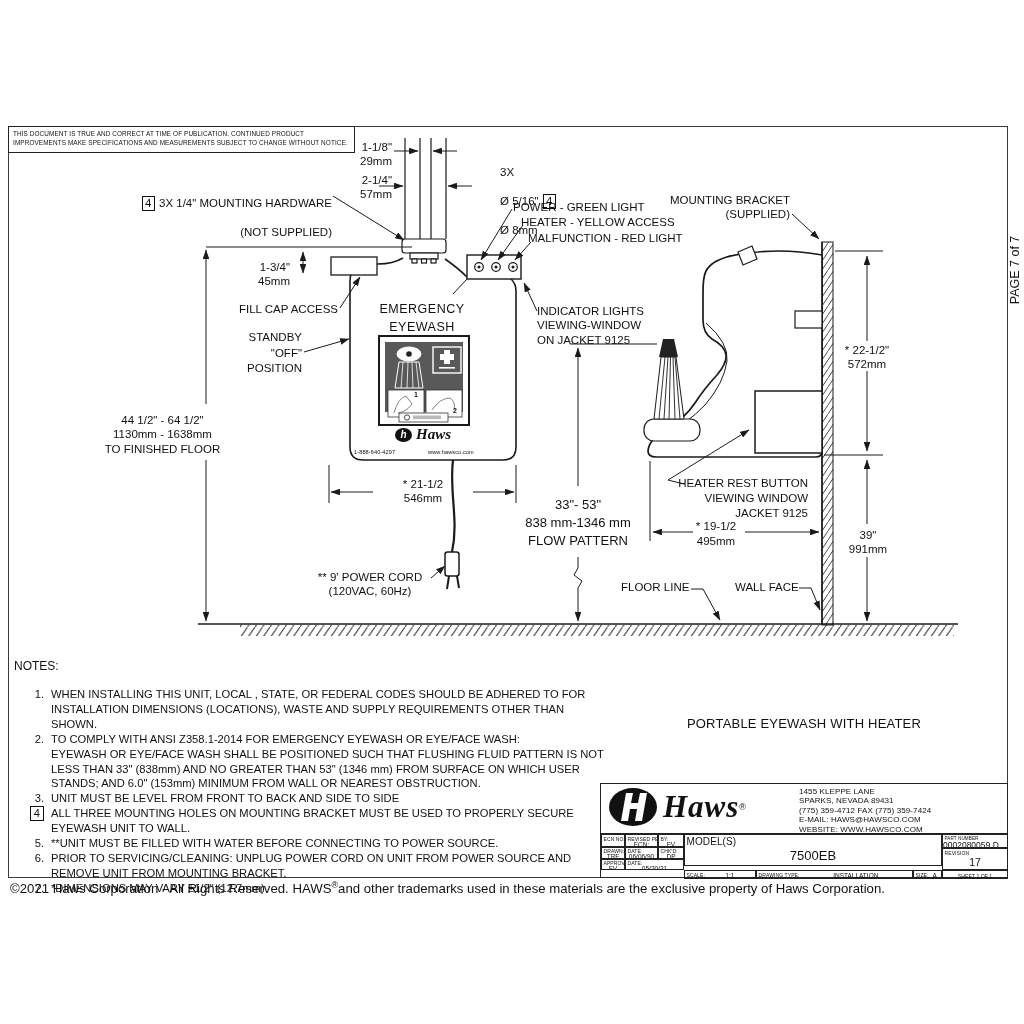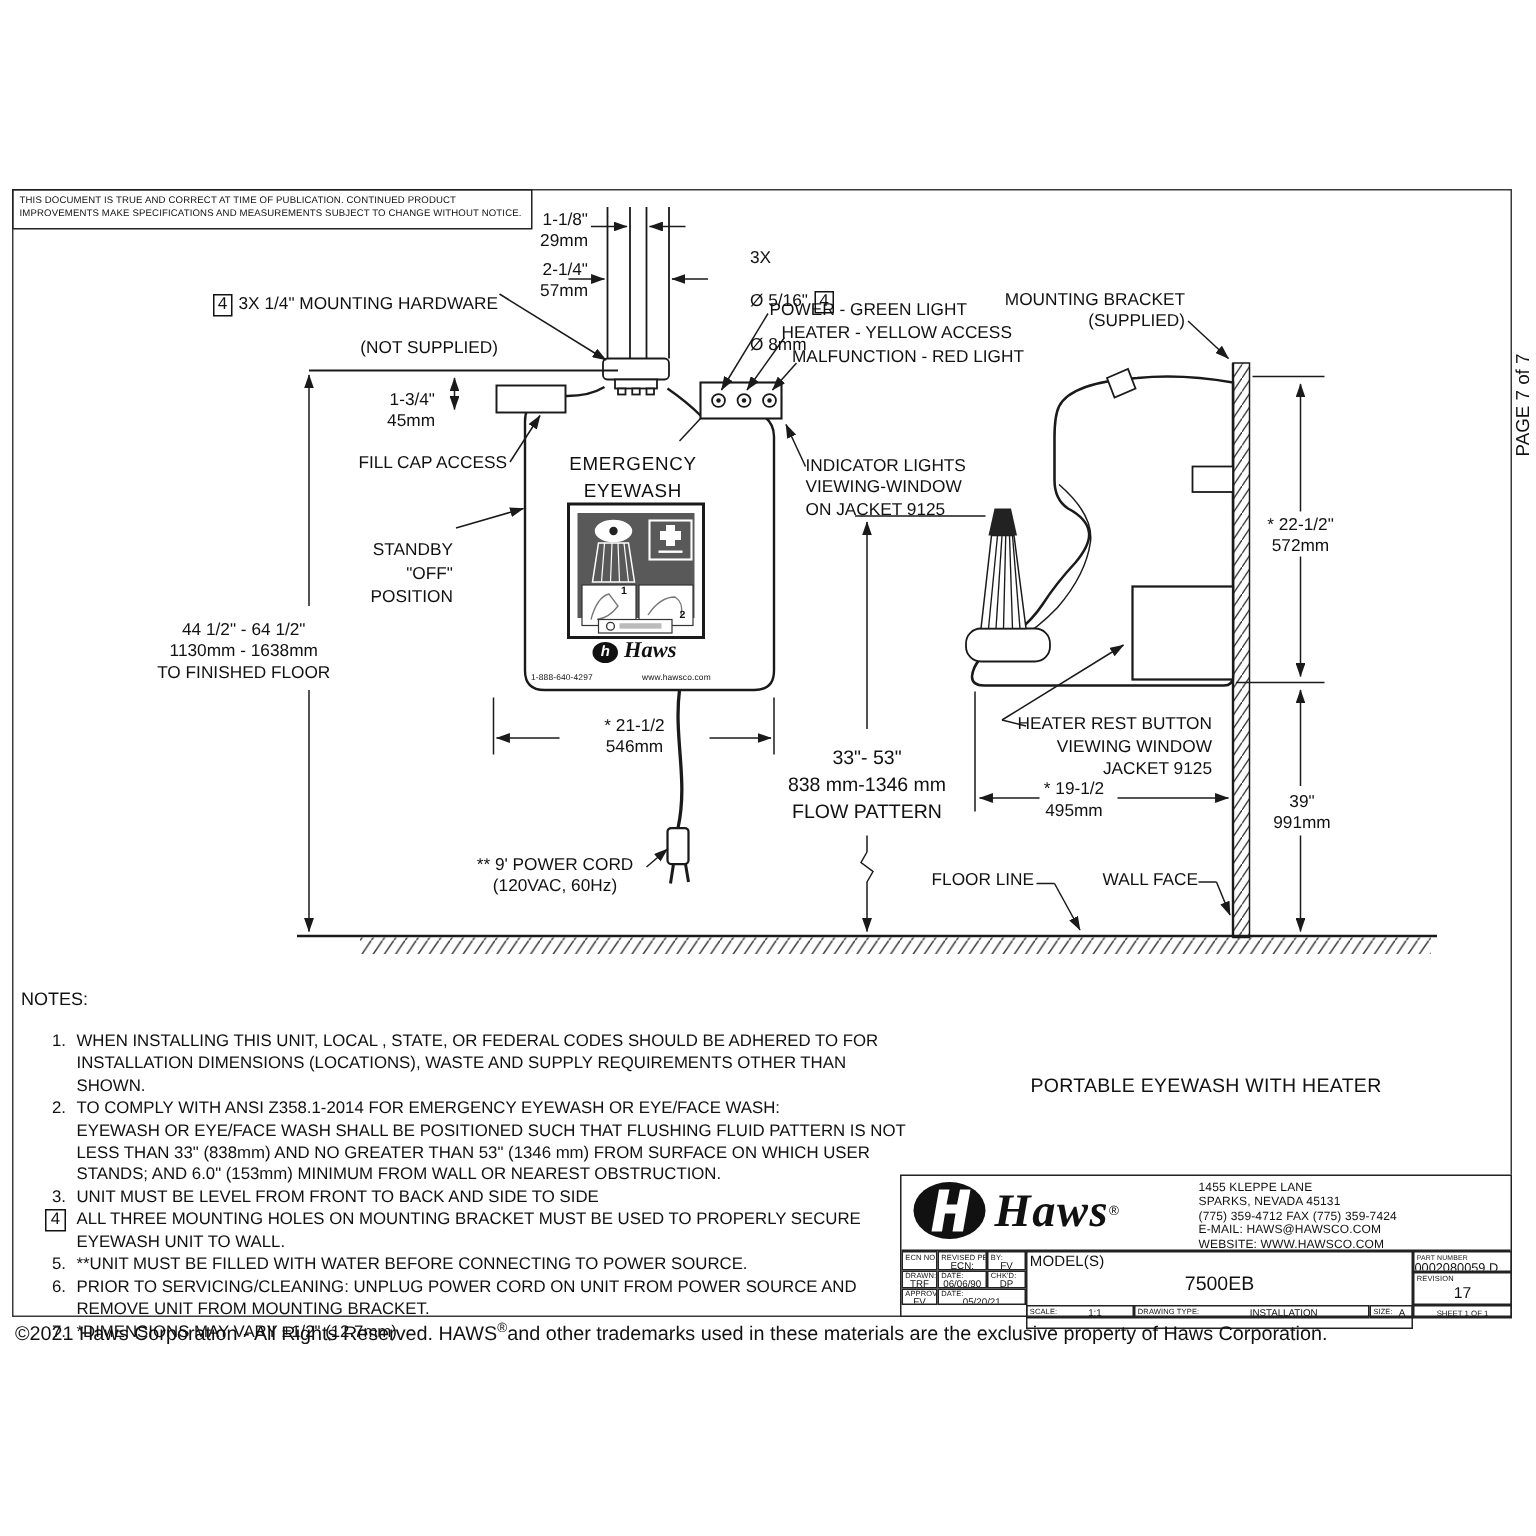--- a/index.html
+++ b/index.html
@@ -247,21 +247,21 @@
 <div class="lbl" style="left:528px;top:231px">MALFUNCTION - RED LIGHT</div>
 <div class="lbl r" style="left:655px;top:193px;width:135px">MOUNTING BRACKET
 (SUPPLIED)</div>
 
 <div class="lbl r" style="left:240px;top:260px;width:50px">1-3/4"
 45mm</div>
 <div class="lbl r" style="left:208px;top:302px;width:130px">FILL CAP ACCESS</div>
 <div class="lbl" style="left:537px;top:304px">INDICATOR LIGHTS
 VIEWING-WINDOW
 ON JACKET 9125</div>
-<div class="lbl r" style="left:220px;top:360px;width:82px;line-height:1.35">STANDBY
+<div class="lbl r" style="left:220px;top:330px;width:82px;line-height:1.35">STANDBY
 "OFF"
 POSITION</div>
 <div class="lbl c" style="left:60px;top:413px;width:205px">44 1/2" - 64 1/2"
 1130mm - 1638mm
 TO FINISHED FLOOR</div>
 
 <div class="lbl c" style="left:370px;top:300px;width:104px;font-size:12.5px;line-height:1.45;letter-spacing:.5px">EMERGENCY
 EYEWASH</div>
 <div class="stepnum" style="left:414px;top:391px">1</div>
 <div class="stepnum" style="left:453px;top:407px">2</div>
@@ -338,21 +338,21 @@
     <div class="tb-logo-row">
       <svg width="52" height="42" viewBox="0 0 52 42">
         <ellipse cx="26" cy="21" rx="24" ry="19" fill="#111"></ellipse>
         <path d="M19,7 L26,7 L24,17 L31,17 L33,7 L40,7 L35,35 L28,35 L30,23 L23,23 L21,35 L14,35 Z" fill="#fff"></path>
       </svg>
       <span class="haws-word">Haws</span>
         <sup class="haws-reg">®</sup>
     </div>
     <div class="tb-address">
       <div>1455 KLEPPE LANE</div>
-      <div>SPARKS, NEVADA  45131</div>
+      <div>SPARKS, NEVADA  89431</div>
       <div>(775) 359-4712  FAX (775) 359-7424</div>
       <div>E-MAIL:  HAWS@HAWSCO.COM</div>
       <div>WEBSITE: WWW.HAWSCO.COM</div>
     </div>
   </div>
 
   <div class="tb-cell" style="left:0;top:50px;width:24px;height:12.5px">
     <span class="tb-lbl">ECN NO.</span>
   </div>
   <div class="tb-cell" style="left:24px;top:50px;width:33px;height:12.5px">
@@ -377,21 +377,21 @@
   </div>
   <div class="tb-cell" style="left:0;top:74.5px;width:24px;height:11.5px">
     <span class="tb-lbl">APPROVED:</span>
     <div class="tb-val">FV</div>
   </div>
   <div class="tb-cell" style="left:24px;top:74.5px;width:59px;height:11.5px">
     <span class="tb-lbl">DATE:</span>
     <div class="tb-val">05/20/21</div>
   </div>
 
-  <div class="tb-cell" style="left:83px;top:50px;width:258px;height:52px">
+  <div class="tb-cell" style="left:83px;top:50px;width:258px;height:32px">
     <span class="tb-lbl" style="font-size:10px">MODEL(S)</span>
     <div style="text-align:center;font-size:13px;margin-top:13px">7500EB</div>
   </div>
 
   <div class="tb-cell" style="left:341px;top:50px;width:66px;height:14px">
     <span class="tb-lbl" style="font-size:4.6px">PART NUMBER</span>
     <div style="text-align:left;font-size:8.5px;margin-top:5px">0002080059.D</div>
   </div>
   <div class="tb-cell" style="left:341px;top:64px;width:66px;height:22px">
     <span class="tb-lbl">REVISION</span>

